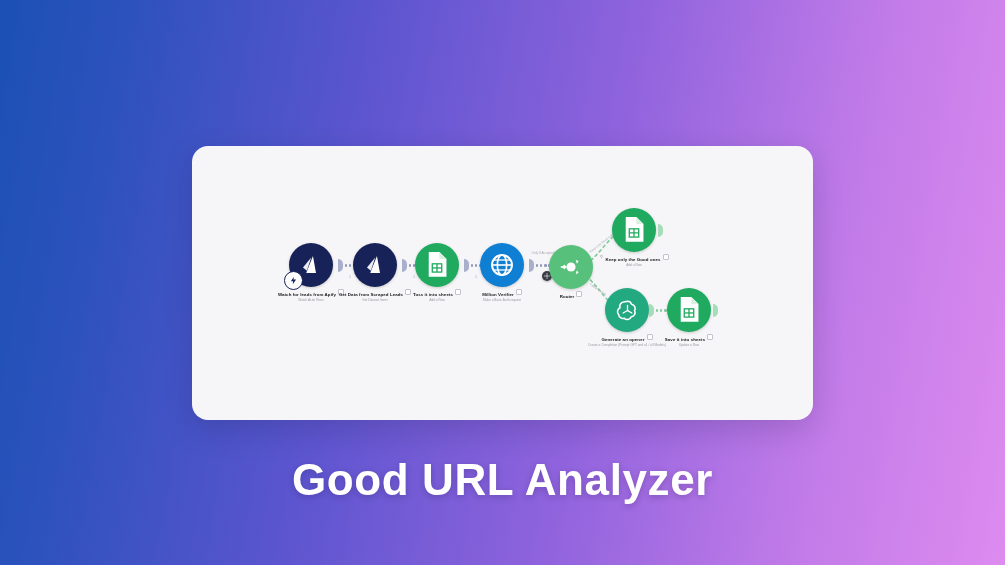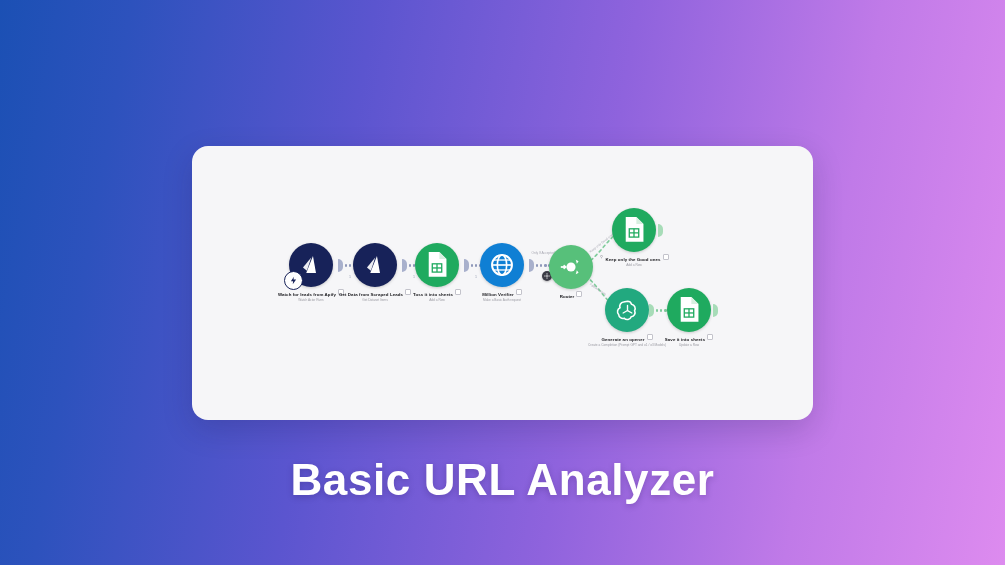--- a/index.html
+++ b/index.html
@@ -420,15 +420,15 @@
         <div class="node-sub">Update a Row</div>
       </div>
 
       <div class="connector" style="left:521px; top:158px;">
         <span class="cap left green"></span>
       </div>
 
     </div>
   </div>
 
-  <div id="page-title">Basic URL Analyzer</div>
+  <div id="page-title">Good URL Analyzer</div>
 
 </div>
 
 </body></html>

